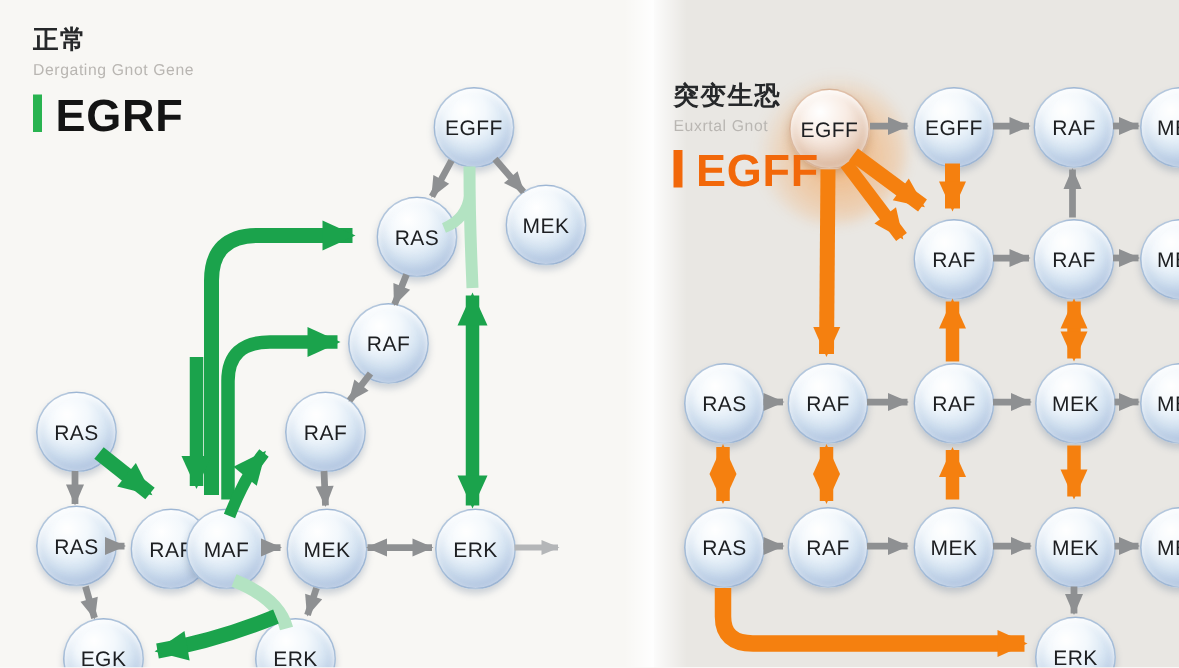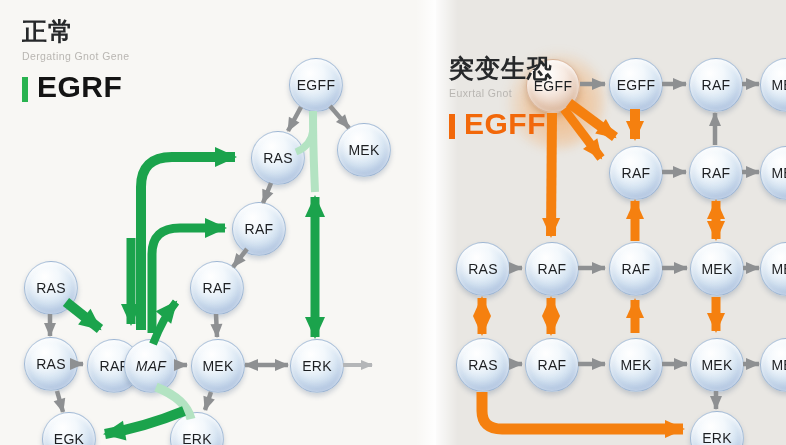--- a/index.html
+++ b/index.html
@@ -22,23 +22,23 @@
     display:flex;align-items:center;justify-content:center;
     background:radial-gradient(circle at 38% 28%, #ffffff 0%, #f3f8fc 28%, #d8e6f3 55%, #becfe7 80%, #abc3dd 100%);
     border:1px solid rgba(128,158,195,.55);
     box-shadow:0 3px 5px rgba(90,110,140,.28), inset 0 2px 5px rgba(255,255,255,.95), inset 0 -7px 10px rgba(120,150,195,.22);}
   .node.warm{
     background:radial-gradient(circle at 38% 28%, #ffffff 0%, #f8ece4 35%, #e6cdbc 70%, #d8b9a6 100%);
     border:1px solid rgba(205,160,125,.55);
     box-shadow:0 3px 6px rgba(150,100,60,.3), inset 0 2px 5px rgba(255,255,255,.95), inset 0 -7px 10px rgba(200,140,90,.25);}
   .nlabel{font-size:14px;font-weight:500;color:#1d1f22;letter-spacing:.3px;}
   .hdr{position:absolute;z-index:4;}
-  .hdr .title{font-size:25px;font-weight:700;color:#26282a;letter-spacing:1px;line-height:1.1;}
+  .hdr .title{font-size:17px;font-weight:700;color:#26282a;letter-spacing:1px;line-height:1.1;}
   .hdr .subtitle{font-size:10.5px;color:#b9b6b2;letter-spacing:.4px;margin-top:4px;}
-  .generow{display:flex;align-items:flex-end;margin-top:10px;}
+  .generow{display:flex;align-items:flex-start;margin-top:10px;}
   .accent-bar{width:6px;height:25px;margin-right:9px;}
   .gene{font-size:30px;font-weight:800;letter-spacing:.5px;color:#141414;line-height:1;}
   #hdr-right .gene{color:#f2680a;}
 </style>
 </head>
 <body>
 <div id="stage">
 
   <div id="bg-left" class="panel-bg"></div>
   <div id="bg-right" class="panel-bg"></div>
@@ -131,21 +131,21 @@
       </div>
       <div class="node" style="left: 24px; top: 261px;">
         <span class="nlabel">RAS</span>
       </div>
       <div class="node" style="left: 24px; top: 337px;">
         <span class="nlabel">RAS</span>
       </div>
       <div class="node" style="left: 87px; top: 339px;">
         <span class="nlabel">RAF</span>
       </div>
-      <div class="node" style="left: 124px; top: 339px; font-style: italic;">
+      <div class="node" style="left: 124px; top: 339px;">
         <span class="nlabel">MAF</span>
       </div>
       <div class="node" style="left: 191px; top: 339px;">
         <span class="nlabel">MEK</span>
       </div>
       <div class="node" style="left: 290px; top: 339px;">
         <span class="nlabel">ERK</span>
       </div>
       <div class="node" style="left: 42px; top: 412px;">
         <span class="nlabel">EGK</span>

